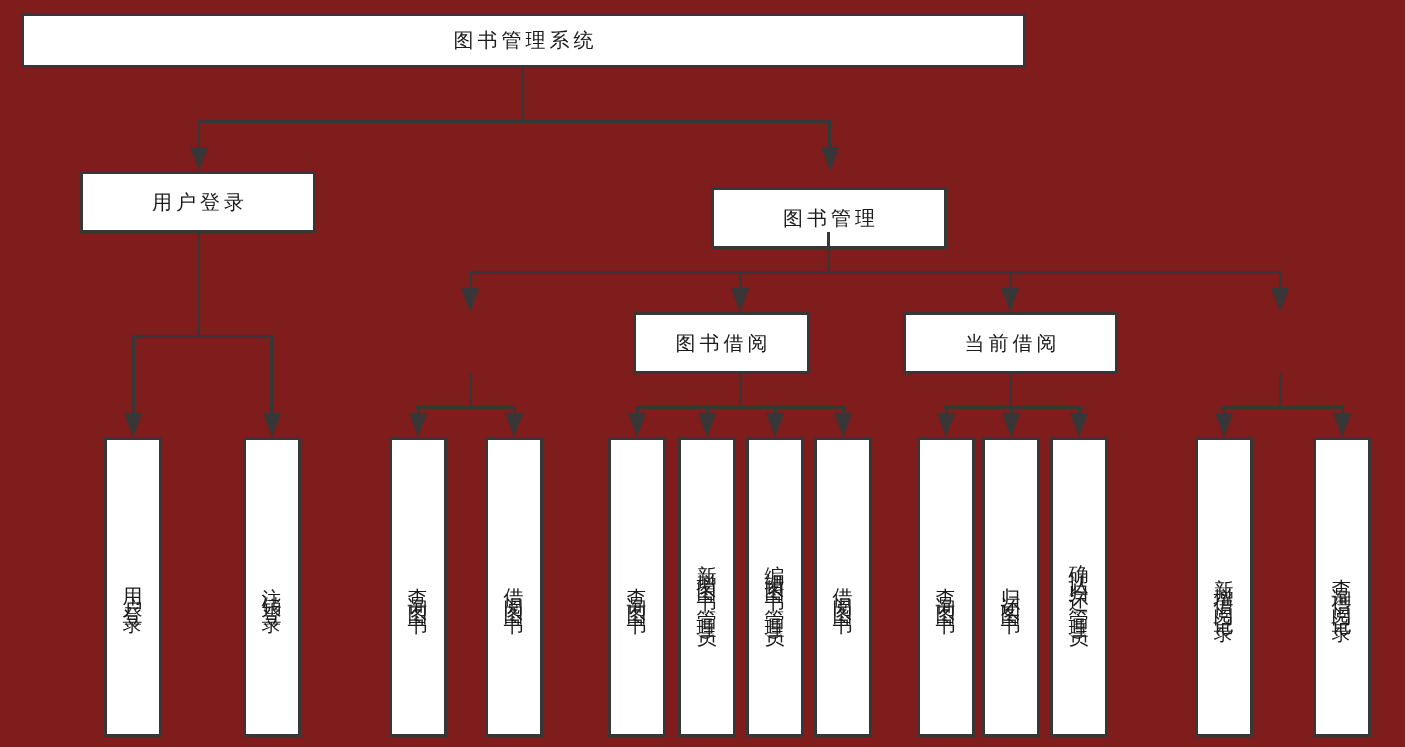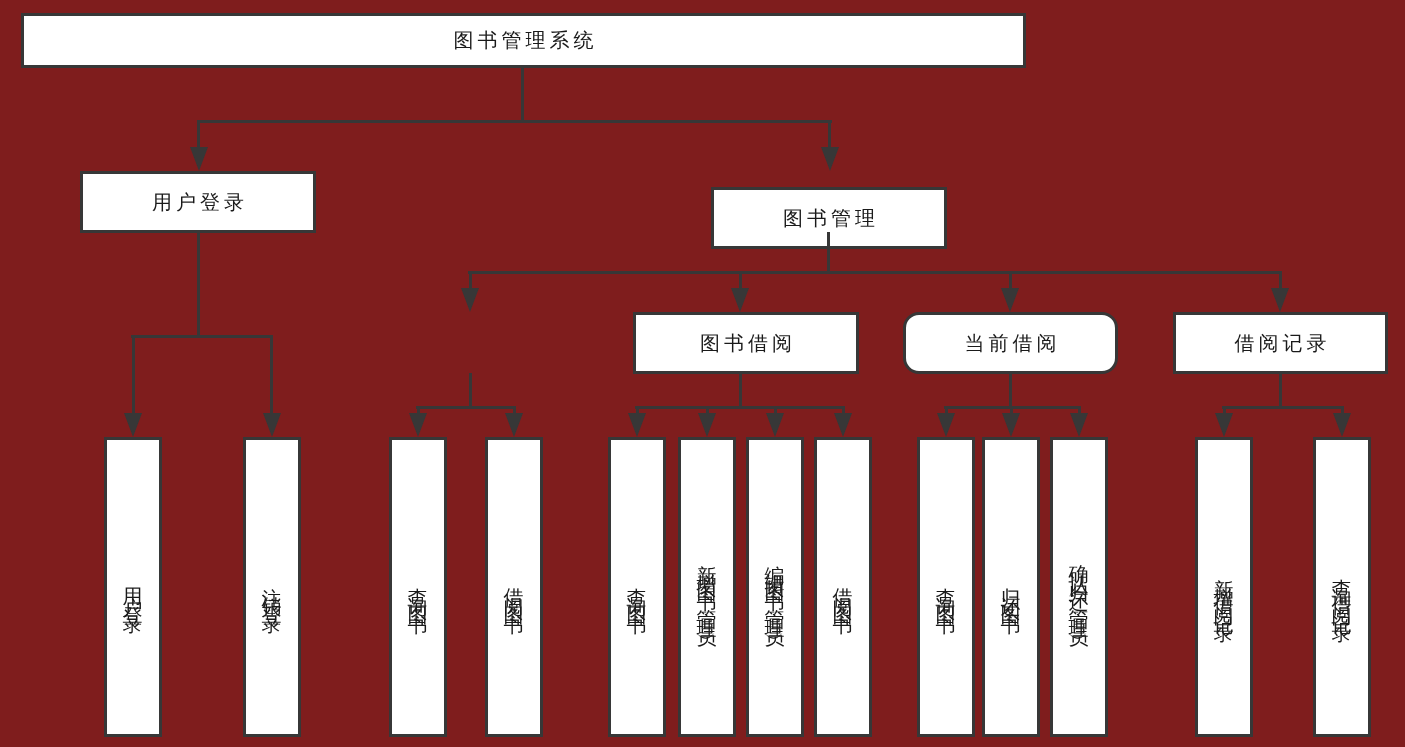--- a/index.html
+++ b/index.html
@@ -57,23 +57,22 @@
   <div class="hline" style="left:468px;top:271px;width:814px;"></div>
   <div class="vline" style="left:469px;top:273px;height:18px;"></div>
   <div class="arrow" style="left:461px;top:288px;"></div>
   <div class="vline" style="left:739px;top:273px;height:18px;"></div>
   <div class="arrow" style="left:731px;top:288px;"></div>
   <div class="vline" style="left:1009px;top:273px;height:18px;"></div>
   <div class="arrow" style="left:1001px;top:288px;"></div>
   <div class="vline" style="left:1279px;top:273px;height:18px;"></div>
   <div class="arrow" style="left:1271px;top:288px;"></div>
 
-  <div class="box" style="left:633px;top:312px;width:226px;height:62px;">图书借阅</div>
-  <div class="box" style="left:903px;top:312px;width:215px;height:62px;border-radius:16px;">当前借阅</div>
-  <div class="box" style="left:1173px;top:312px;width:215px;height:62px;">借阅记录</div>
+  <div class="box" style="left:633px;top:312px;width:177px;height:62px;">图书借阅</div>
+  <div class="box" style="left:903px;top:312px;width:215px;height:62px;">当前借阅</div>
 
   <div class="vline" style="left:469px;top:373px;height:36px;"></div>
   <div class="hline" style="left:416px;top:406px;width:100px;"></div>
   <div class="vline" style="left:417px;top:408px;height:8px;"></div>
   <div class="arrow" style="left:409px;top:413px;"></div>
   <div class="vline" style="left:513px;top:408px;height:8px;"></div>
   <div class="arrow" style="left:505px;top:413px;"></div>
 
   <div class="vline" style="left:739px;top:373px;height:36px;"></div>
   <div class="hline" style="left:635px;top:406px;width:210px;"></div>

